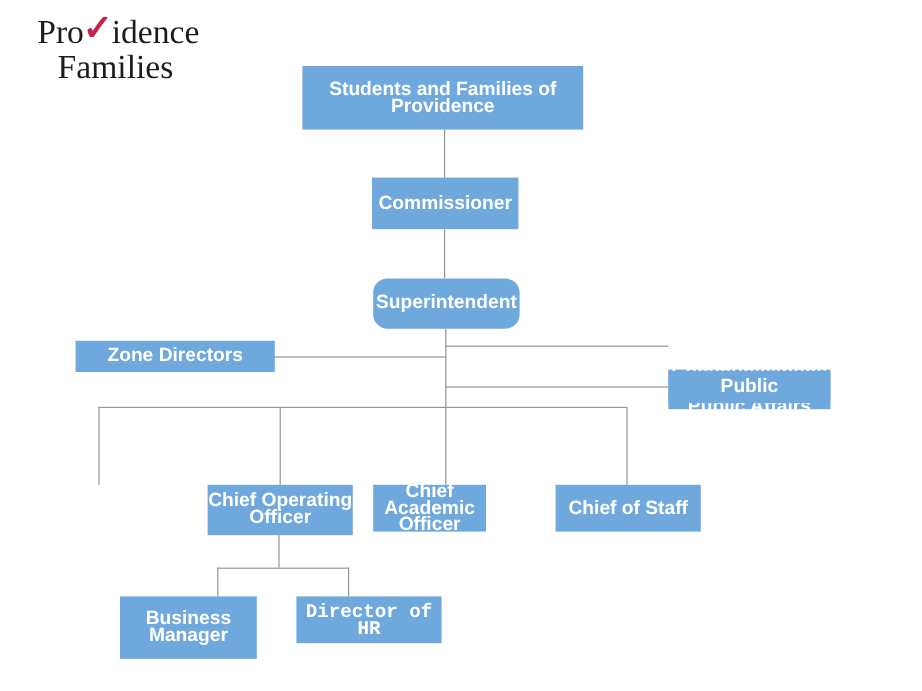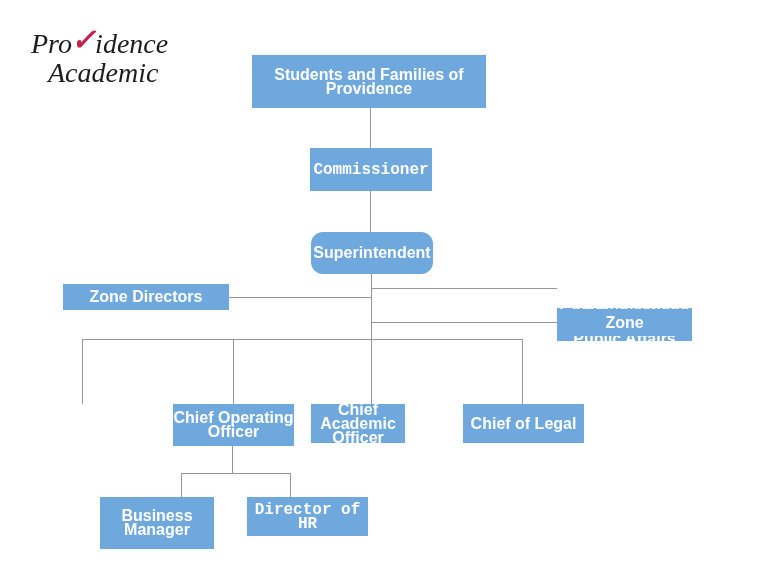--- a/index.html
+++ b/index.html
@@ -9,25 +9,24 @@
     height: 576px;
     background: #ffffff;
     overflow: hidden;
     font-family: "Liberation Sans", sans-serif;
   }
 
   
   .logo {
     position: absolute;
     left: 31px;
-    top: 28px;
+    top: 12px;
     color: #1c1c1c;
     font-family: "Liberation Serif", serif;
     line-height: 1;
-    font-style: italic;
   }
   .logo-line1 { font-size: 28px; letter-spacing: 0px; white-space: nowrap; }
   .logo-check {
     color: #c4234b;
     font-weight: bold;
     font-size: 30px;
     display: inline-block;
     transform: translateY(-3px);
     margin: 0 -1px;
   }
@@ -42,21 +41,21 @@
     font-size: 16px;
     line-height: 14px;
     display: flex;
     align-items: center;
     justify-content: center;
     text-align: center;
     white-space: pre-line;
     box-sizing: border-box;
   }
   .n-students       { left: 252px; top:  55px; width: 234px; height: 53px; }
-  .n-commissioner   { left: 310px; top: 148px; width: 122px; height: 43px; font-family: Liberation Mono, monospace; }
+  .n-commissioner   { left: 310px; top: 148px; width: 122px; height: 43px; }
   .n-superintendent { left: 311px; top: 232px; width: 122px; height: 42px; border-radius: 12px; }
   .n-zone           { left:  63px; top: 284px; width: 166px; height: 26px; }
   .n-comms          { left: 557px; top: 268px; width: 135px; height: 33px; margin-top: 40px; }
   .n-legal          { left: 557px; top: 309px; width: 135px; height: 27px; }
   .n-admin          { left:  19px; top: 404px; width: 120px; height: 39px; }
   .n-coo            { left: 173px; top: 404px; width: 121px; height: 42px; text-align: center; }
   .n-cao            { left: 311px; top: 404px; width: 94px; height: 39px; }
   .n-staff          { left: 463px; top: 404px; width: 121px; height: 39px; }
   .n-bm             { left: 100px; top: 497px; width: 114px; height: 52px; }
   .n-hr             { left: 247px; top: 497px; width: 121px; height: 39px; font-family: Liberation Mono, monospace; }
@@ -78,21 +77,21 @@
   .l-v-bm              { left: 181px; top: 473px; width: 1px; height: 24px; }
   .l-v-hr              { left: 290px; top: 473px; width: 1px; height: 24px; }
 </style>
 </head>
 <body>
 
 <div class="canvas">
 
   <div class="logo">
     <div class="logo-line1"><span>Pro</span><span class="logo-check">✓</span><span>idence</span></div>
-    <div class="logo-line2">Academic</div>
+    <div class="logo-line2">Families</div>
   </div>
 
   <div class="line l-v-students-comm"></div>
   <div class="line l-v-comm-super"></div>
   <div class="line l-v-super-stem"></div>
   <div class="line l-h-comms"></div>
   <div class="line l-h-zone"></div>
   <div class="line l-h-legal"></div>
   <div class="line l-h-chiefs"></div>
   <div class="line l-v-admin"></div>
@@ -102,23 +101,23 @@
   <div class="line l-h-coo-children"></div>
   <div class="line l-v-bm"></div>
   <div class="line l-v-hr"></div>
 
   <div class="node n-students">Students and Families of Providence</div>
   <div class="node n-commissioner">Commissioner</div>
   <div class="node n-superintendent">Superintendent</div>
   <div class="node n-zone">Zone Directors</div>
   <div class="node n-comms">Communications &amp;
 Public Affairs</div>
-  <div class="node n-legal">Zone</div>
+  <div class="node n-legal">Public</div>
   <div class="node n-coo">Chief Operating
 Officer</div>
   <div class="node n-cao">Chief Academic
 Officer</div>
-  <div class="node n-staff">Chief of Legal</div>
+  <div class="node n-staff">Chief of Staff</div>
   <div class="node n-bm">Business
 Manager</div>
   <div class="node n-hr">Director of HR</div>
 
 </div>
 
 </body></html>

